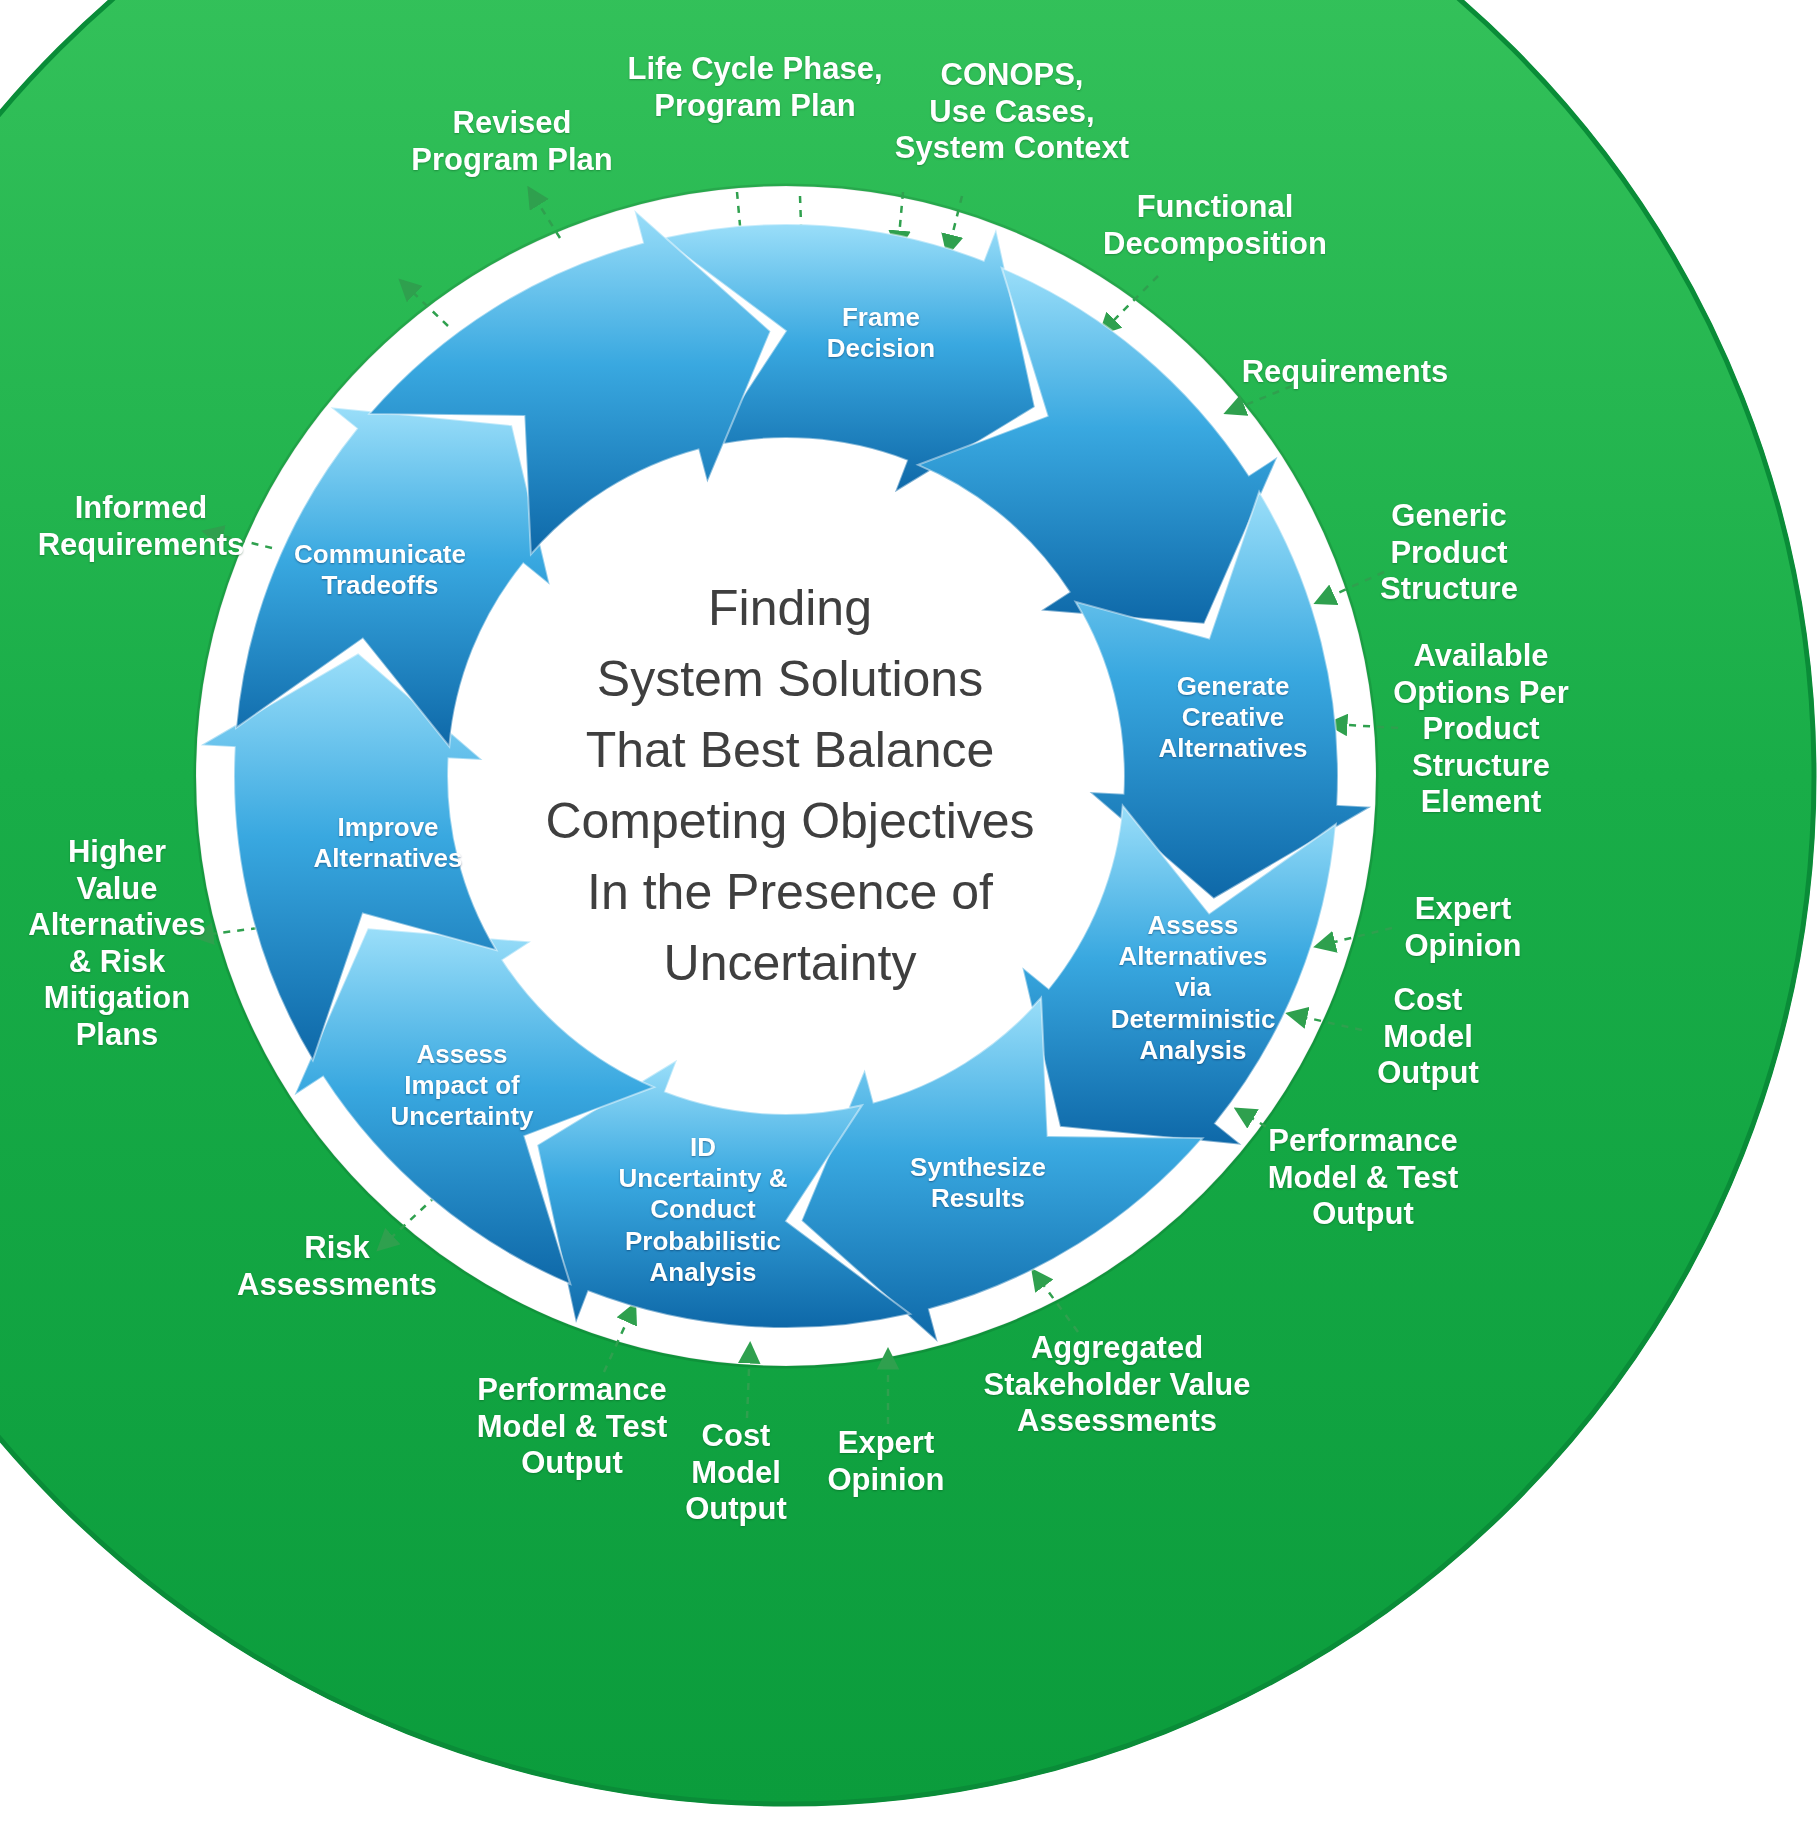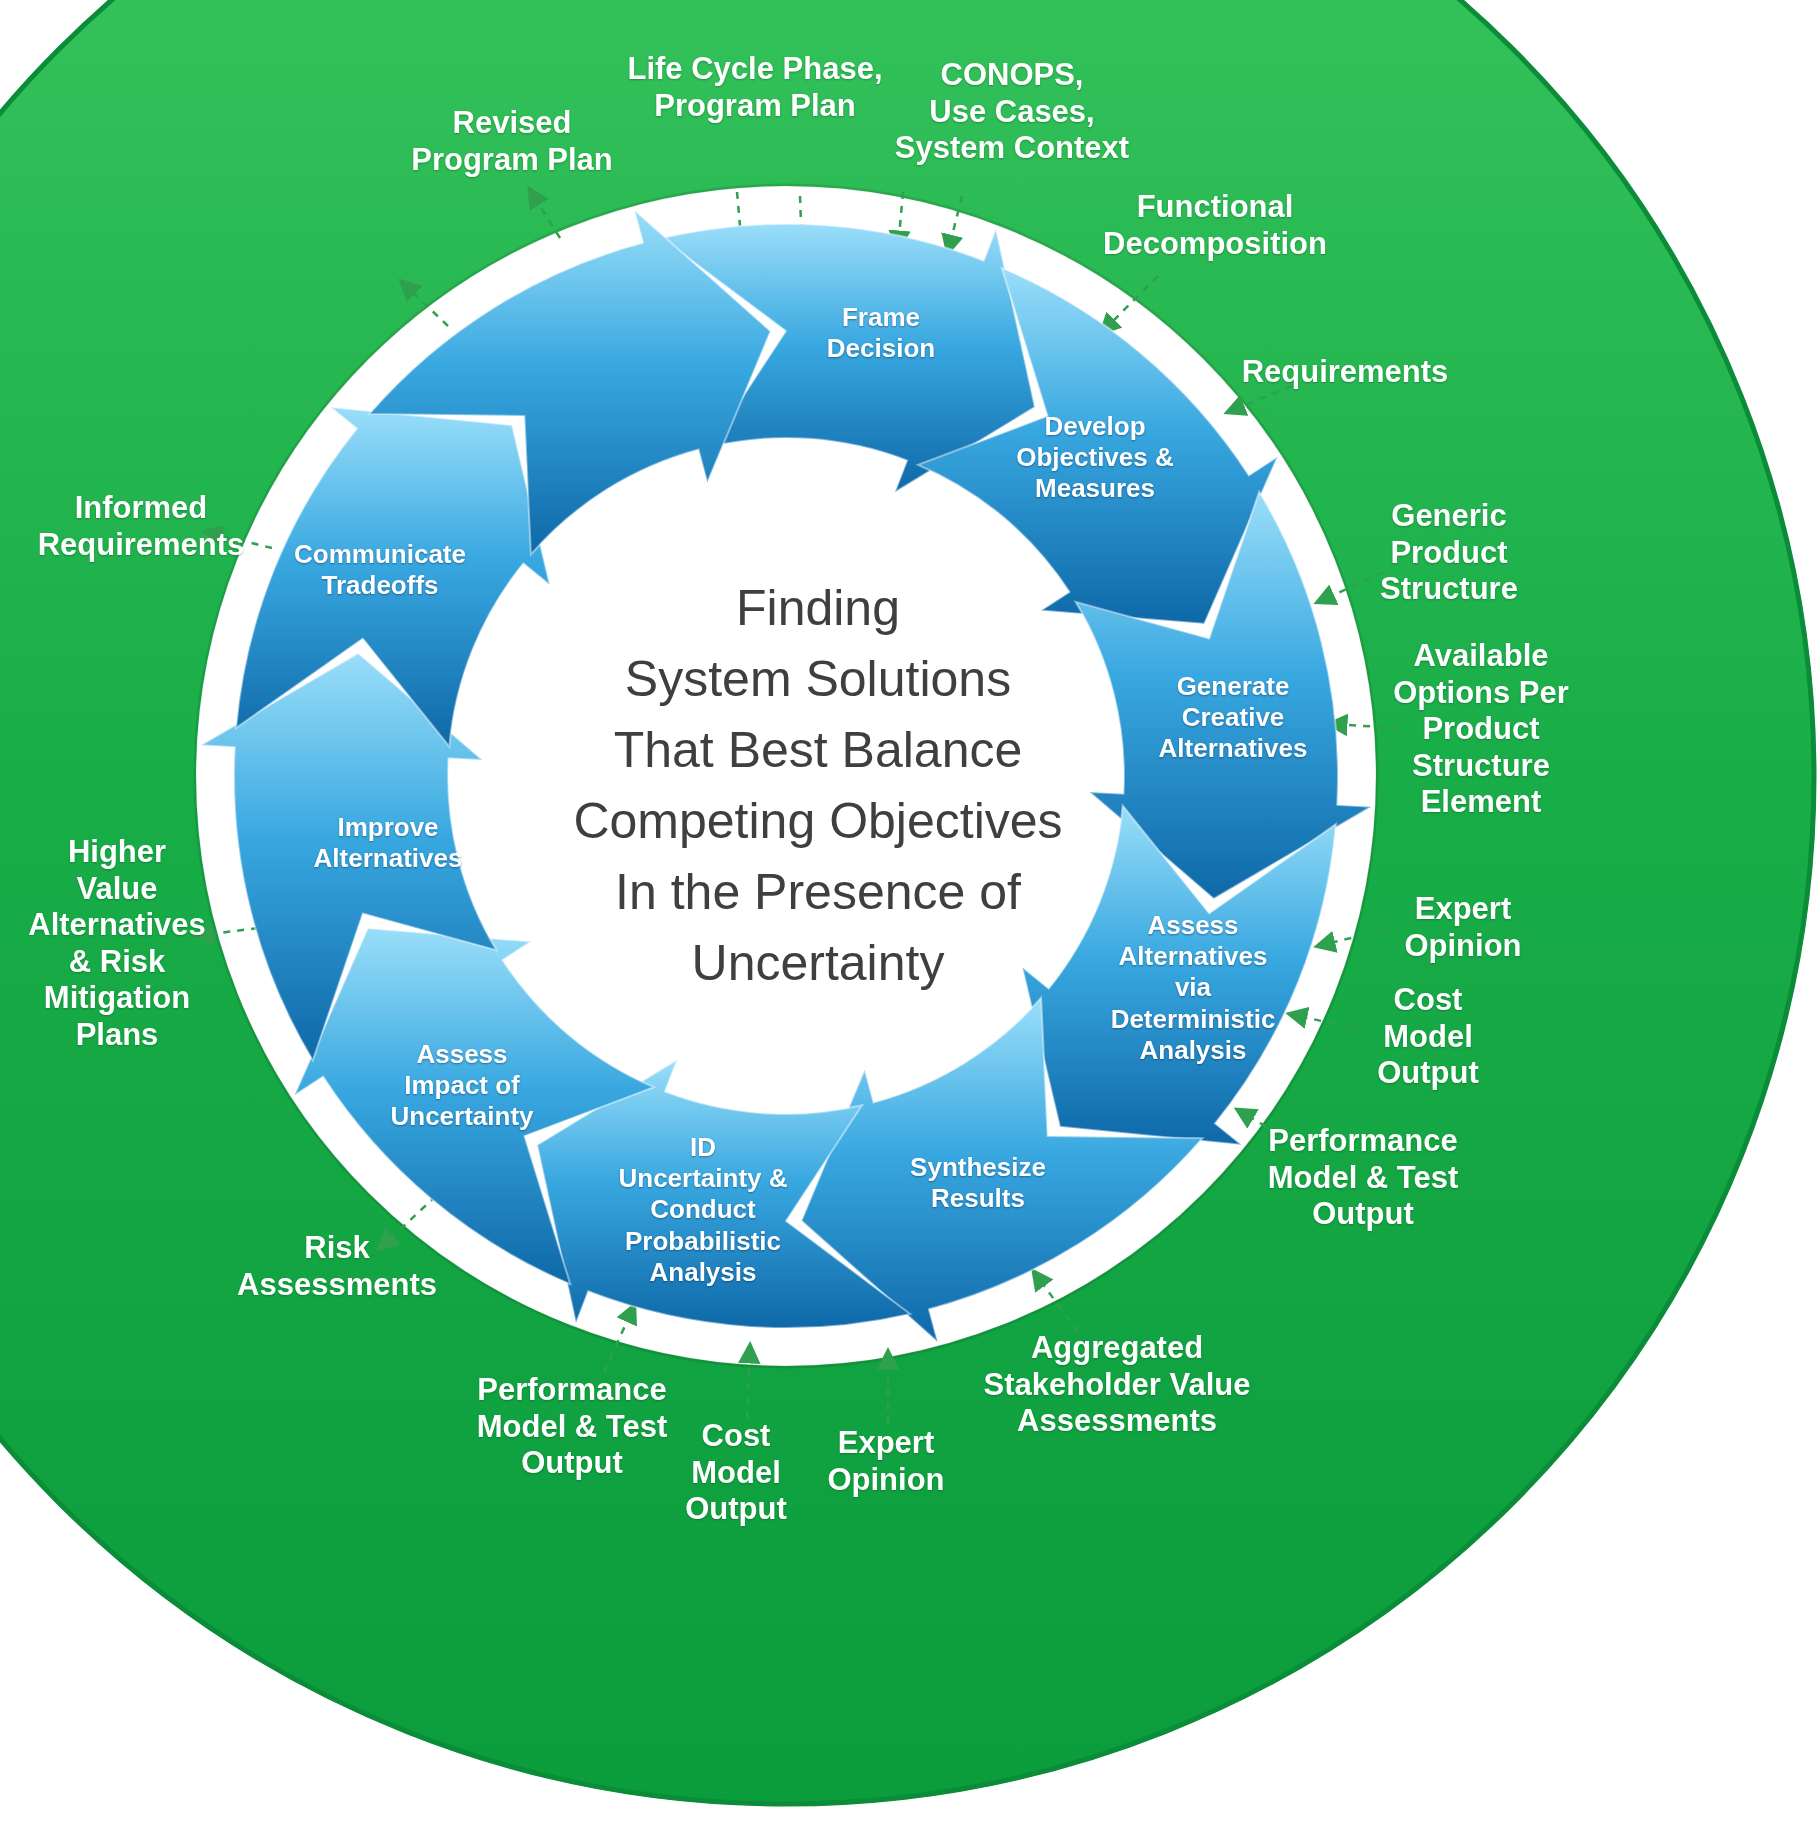--- a/index.html
+++ b/index.html
@@ -25,21 +25,21 @@
     line-height:1.18;
     text-shadow:0 1px 2px rgba(0,60,20,0.35);
   }
   .slabel{
     font-size:26px;
     line-height:1.2;
     text-shadow:0 1px 2px rgba(0,30,70,0.45);
   }
   .ctitle{
     position:absolute;
-    left:818px;top:786px;
+    left:790px;top:786px;
     transform:translate(-50%,-50%);
     width:700px;
     text-align:center;
     white-space:pre-line;
     color:#3f3f3f;
     font-size:50px;
     line-height:1.42;
     font-weight:normal;
     z-index:4;
   }
@@ -108,23 +108,20 @@
 
   <div class="ctitle" style="color: rgb(63, 63, 63);">Finding
 System Solutions
 That Best Balance
 Competing Objectives
 In the Presence of
 Uncertainty</div>
 
   <div class="label slabel" style="left:862px;top:333px;margin-left:19px;">Frame
 Decision</div>
-  <div class="label slabel" style="left:1095px;top:458px;">Develop
-Objectives &amp;
-Measures</div>
   <div class="label slabel" style="left:1233px;top:718px;">Generate
 Creative
 Alternatives</div>
   <div class="label slabel" style="left:1193px;top:988px;">Assess
 Alternatives
 via
 Deterministic
 Analysis</div>
   <div class="label slabel" style="left:978px;top:1183px;">Synthesize
 Results</div>

